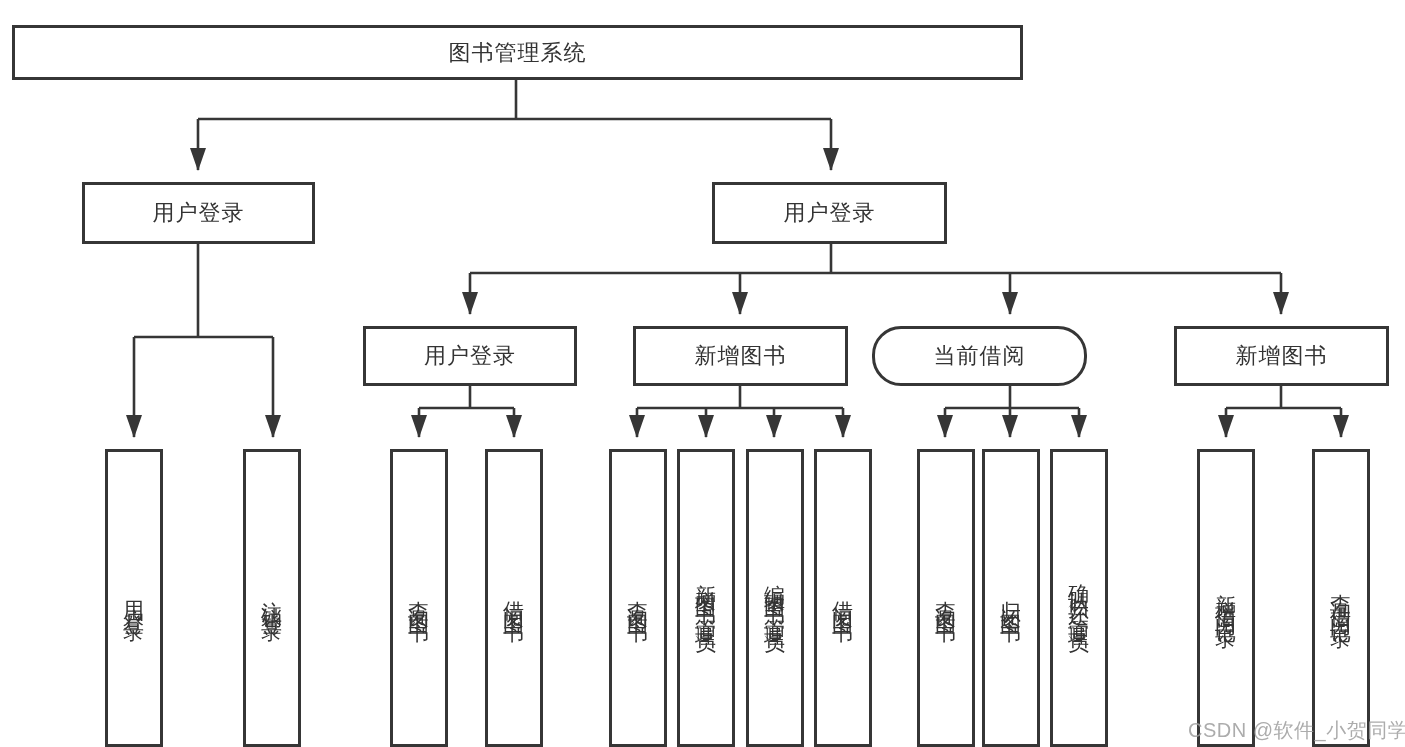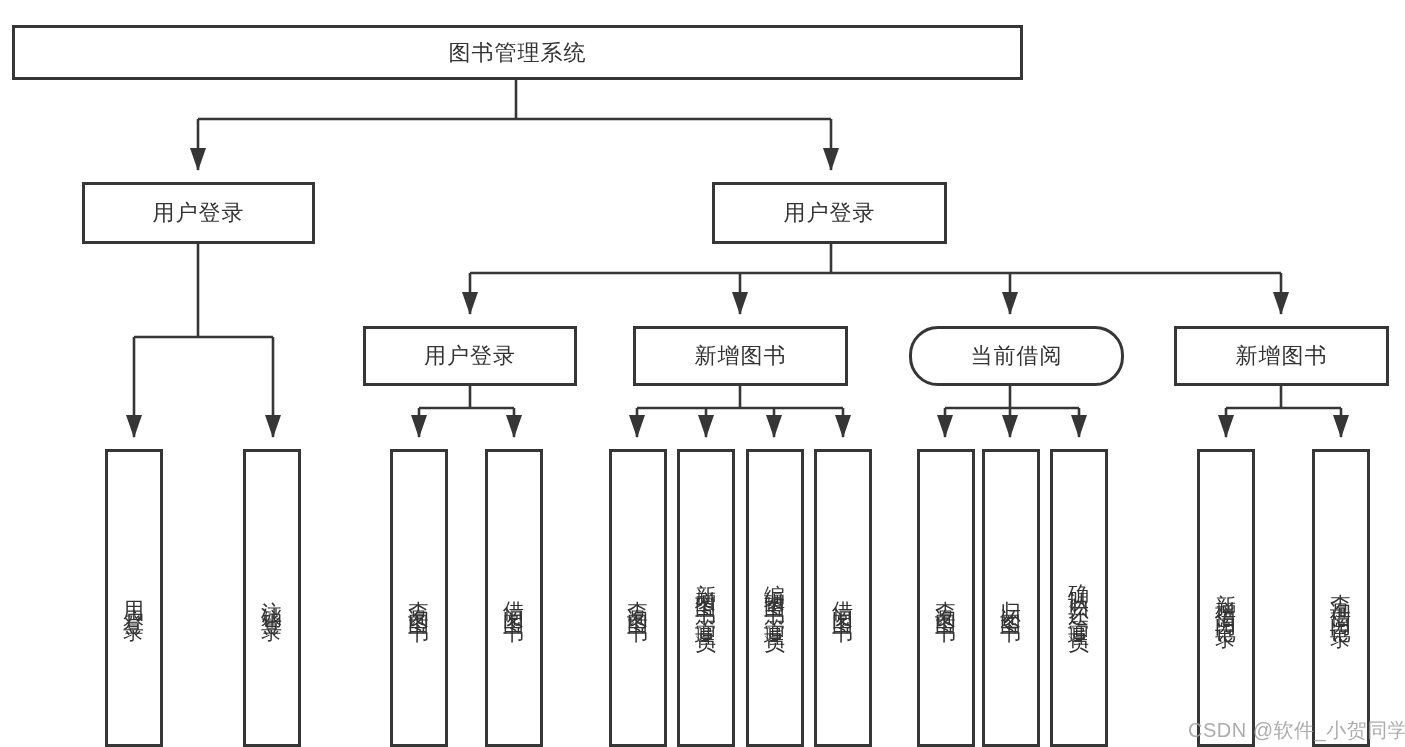--- a/index.html
+++ b/index.html
@@ -41,21 +41,21 @@
   .node.h {
     font-size: 22px;
     letter-spacing: 1px;
   }
   .node.root   { left: 12px;   top: 13px;  width: 1011px; height: 55px; }
   .node.lvl2-a { left: 82px;   top: 170px; width: 233px;  height: 62px; }
   .node.lvl2-b { left: 712px;  top: 170px; width: 235px;  height: 62px; }
   .node.lvl3   { top: 314px; height: 60px; width: 215px; }
   .node.lvl3-a { left: 363px; width: 214px; }
   .node.lvl3-b { left: 633px; }
-  .node.lvl3-c { left: 909px; border-radius: 29px; }
+  .node.lvl3-c { left: 872px; border-radius: 29px; }
   .node.lvl3-d { left: 1174px; }
   .node.leaf {
     top: 437px;
     height: 298px;
     width: 58px;
   }
   .vtext {
     writing-mode: vertical-rl;
     text-orientation: mixed;
     font-size: 21px;

